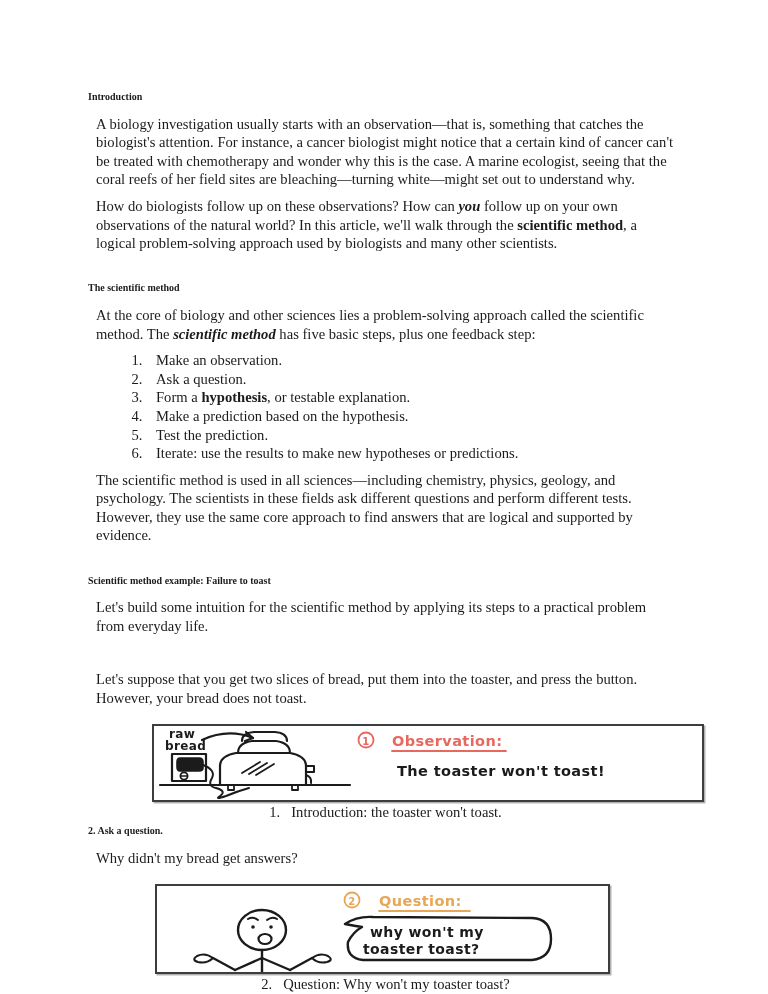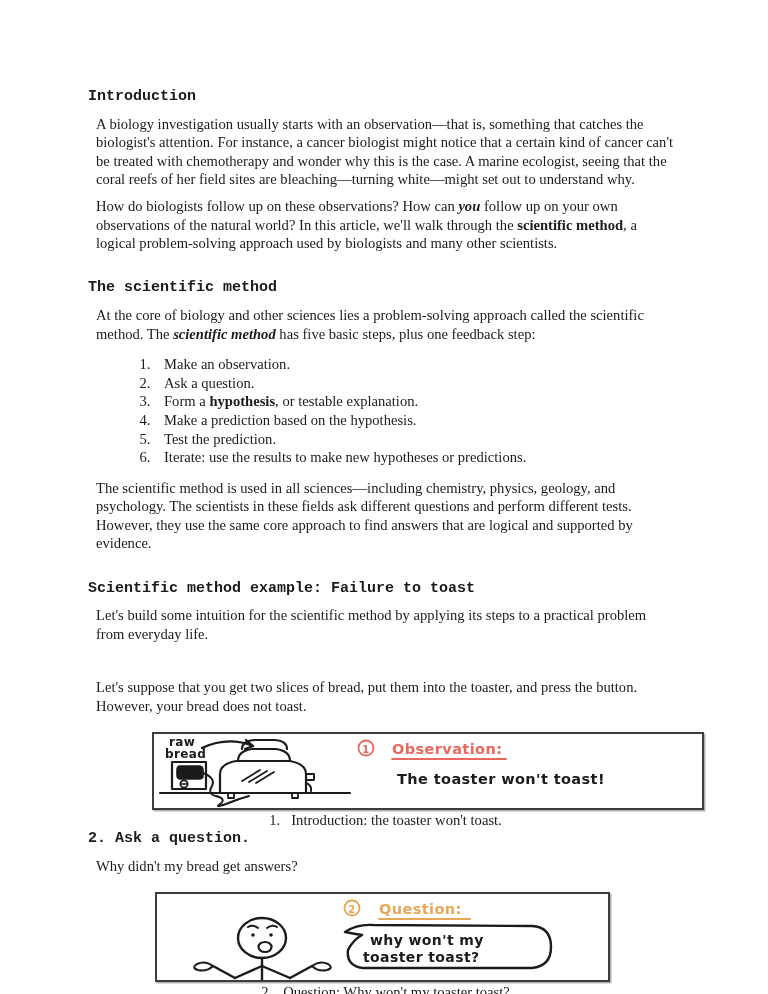--- a/index.html
+++ b/index.html
@@ -19,42 +19,41 @@
     position: absolute;
     left: 0; top: 0;
     width: 768px;
     height: 994px;
     box-sizing: border-box;
     padding: 88px 85px 0 88px;
   }
   .doc { font-size: 14.6px; line-height: 18.6px; }
 
   h2.sec-head {
-    font-size: 15px;
+    font-size: 10px;
     line-height: 18.6px;
     font-weight: bold;
     margin: 0;
     padding: 0;
-    font-family: Liberation Mono, monospace;
   }
   p.para {
     margin: 8px;
     padding: 0;
     font-size: 14.6px;
     line-height: 18.6px;
     text-align: left;
   }
   .gap { height: 18.6px; }
   .gap-half { height: 9px; }
 
   b.bold { font-weight: bold; }
   i.ital { font-style: italic; font-weight: bold; }
 
   ol.steps {
-    margin: 12px;
+    margin: 4px;
     padding: 0 0 0 54px;
     list-style-position: outside;
   }
   ol.steps > li {
     font-size: 14.6px;
     line-height: 18.6px;
     padding-left: 10px;
   }
 
   ol.figcap {

